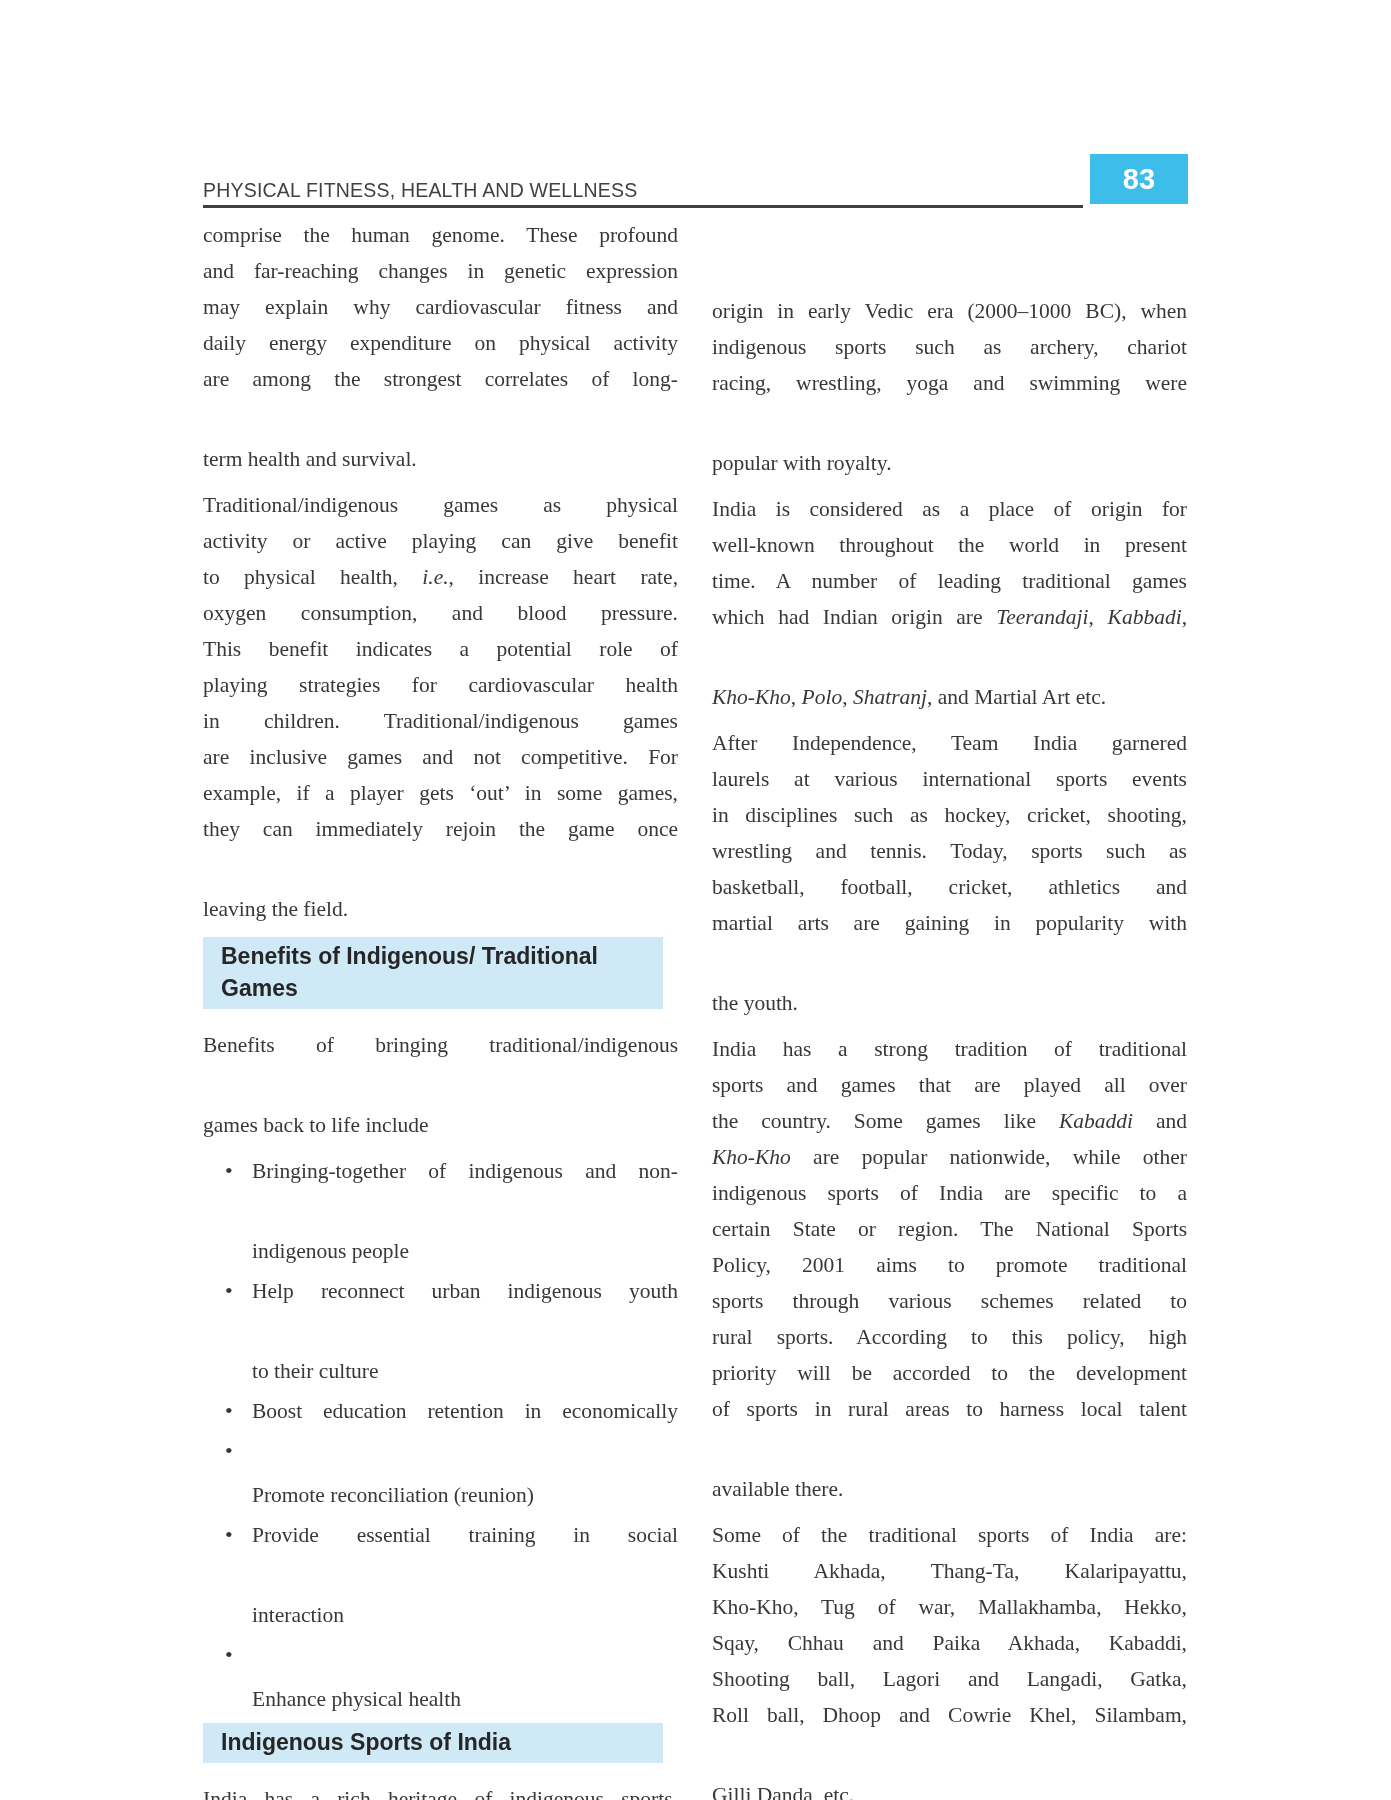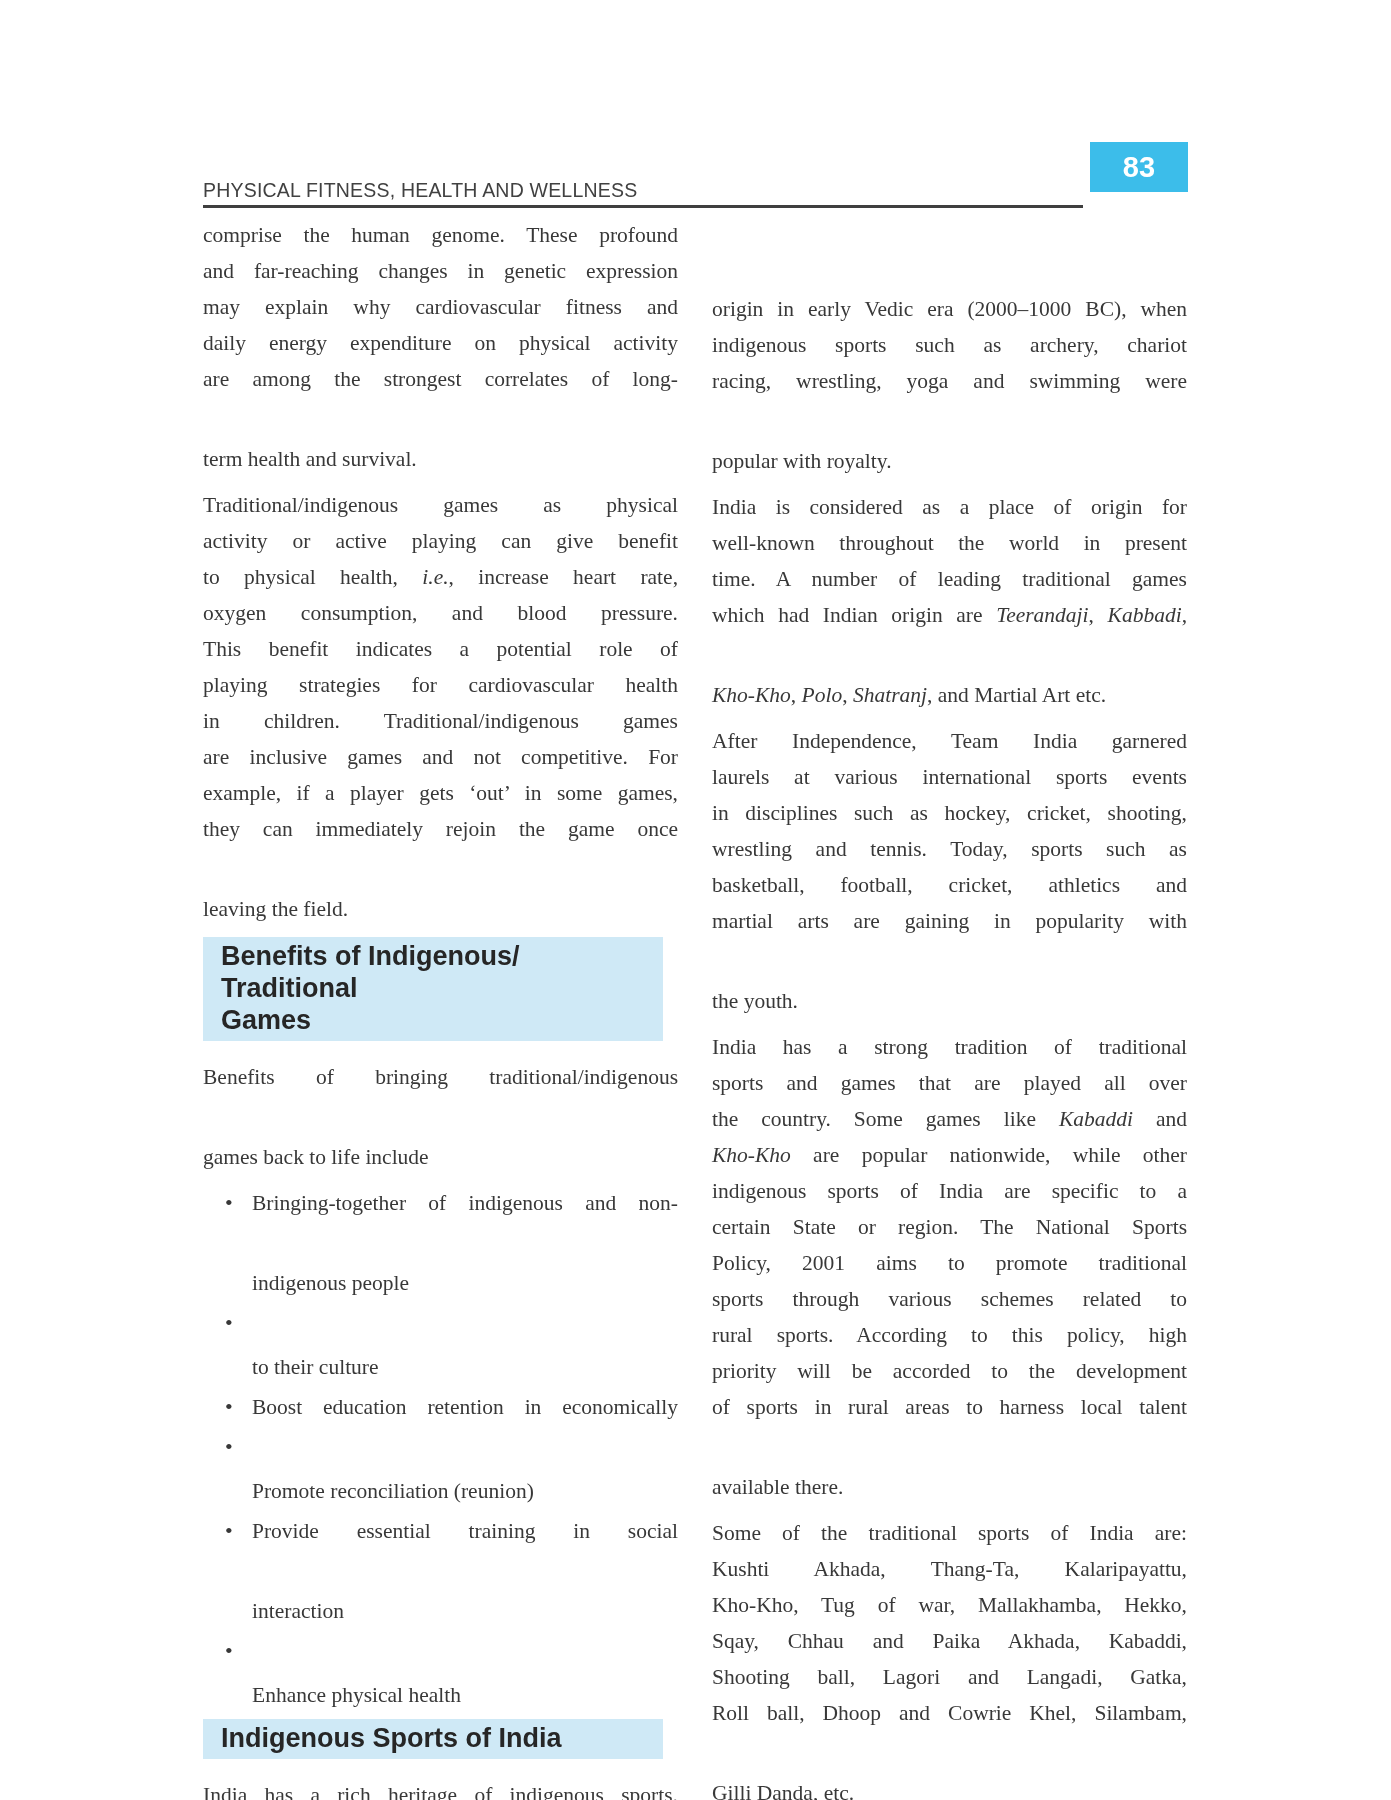--- a/index.html
+++ b/index.html
@@ -32,21 +32,21 @@
     position: absolute;
     left: 0;
     bottom: 0;
     width: 880px;
     height: 3px;
     background: var(--rule, #3f3f3f);
   }
   .page-badge {
     position: absolute;
     right: 0;
-    bottom: 16px;
+    bottom: 4px;
     width: 98px;
     height: 50px;
     background: var(--badge-bg, #3cbdea);
     color: var(--badge-text, #ffffff);
     font-family: "Liberation Sans", sans-serif;
     font-weight: bold;
     font-size: 29px;
     display: flex;
     align-items: center;
     justify-content: center;
@@ -65,21 +65,21 @@
   }
   .para { margin: 0 0 10px 0; }
   .line { text-align: justify; text-align-last: justify; }
   .line.last { text-align-last: left; margin-top: 44px; }
   .sec-heading {
     background: var(--heading-bg, #cfe9f6);
     margin: 6px 15px 18px 0;
     padding: 3px 6px 5px 18px;
     font-family: "Liberation Sans", sans-serif;
     font-weight: bold;
-    font-size: 27px;
+    font-size: 23px;
     line-height: 32px;
     color: var(--heading-text, #262626);
   }
   .bullets { margin: 0 0 4px 0; }
   .bullet { display: flex; margin-bottom: 4px; line-height: 36px; }
   .bullet-marker {
     flex: none;
     width: 49px;
     box-sizing: border-box;
     padding-left: 22px;
@@ -132,20 +132,21 @@
             <div class="bullet">
               <div class="bullet-marker">•</div>
               <div class="bullet-body">
                 <div class="line">Bringing-together of indigenous and non-</div>
                 <div class="line last">indigenous people</div>
               </div>
             </div>
             <div class="bullet">
               <div class="bullet-marker">•</div>
               <div class="bullet-body">
+                <div class="line">Help reconnect urban indigenous youth</div>
                 <div class="line last">to their culture</div>
               </div>
             </div>
             <div class="bullet">
               <div class="bullet-marker">•</div>
               <div class="bullet-body">
                 <div class="line">Boost education retention in economically</div>
               </div>
             </div>
             <div class="bullet">

